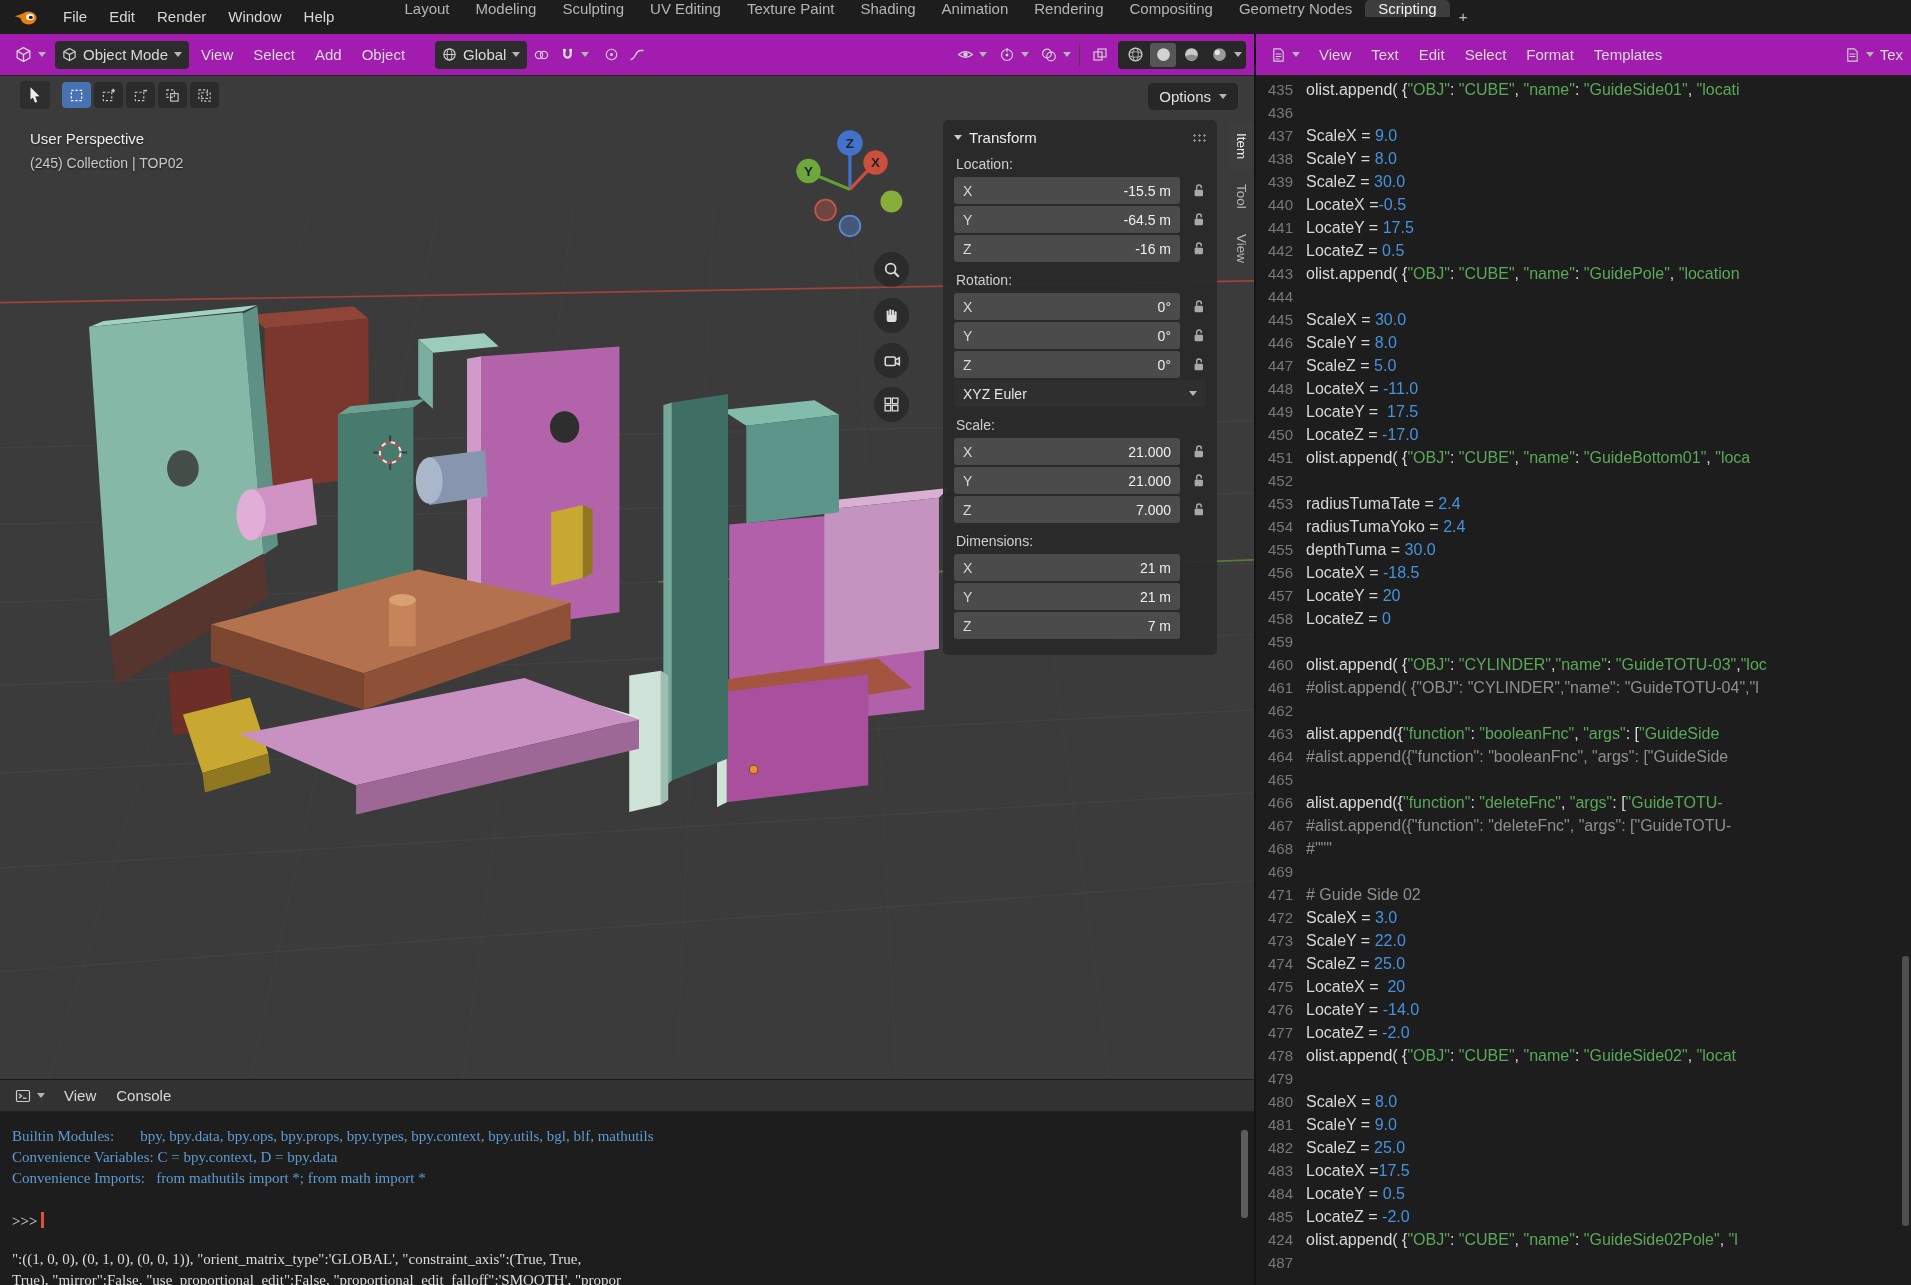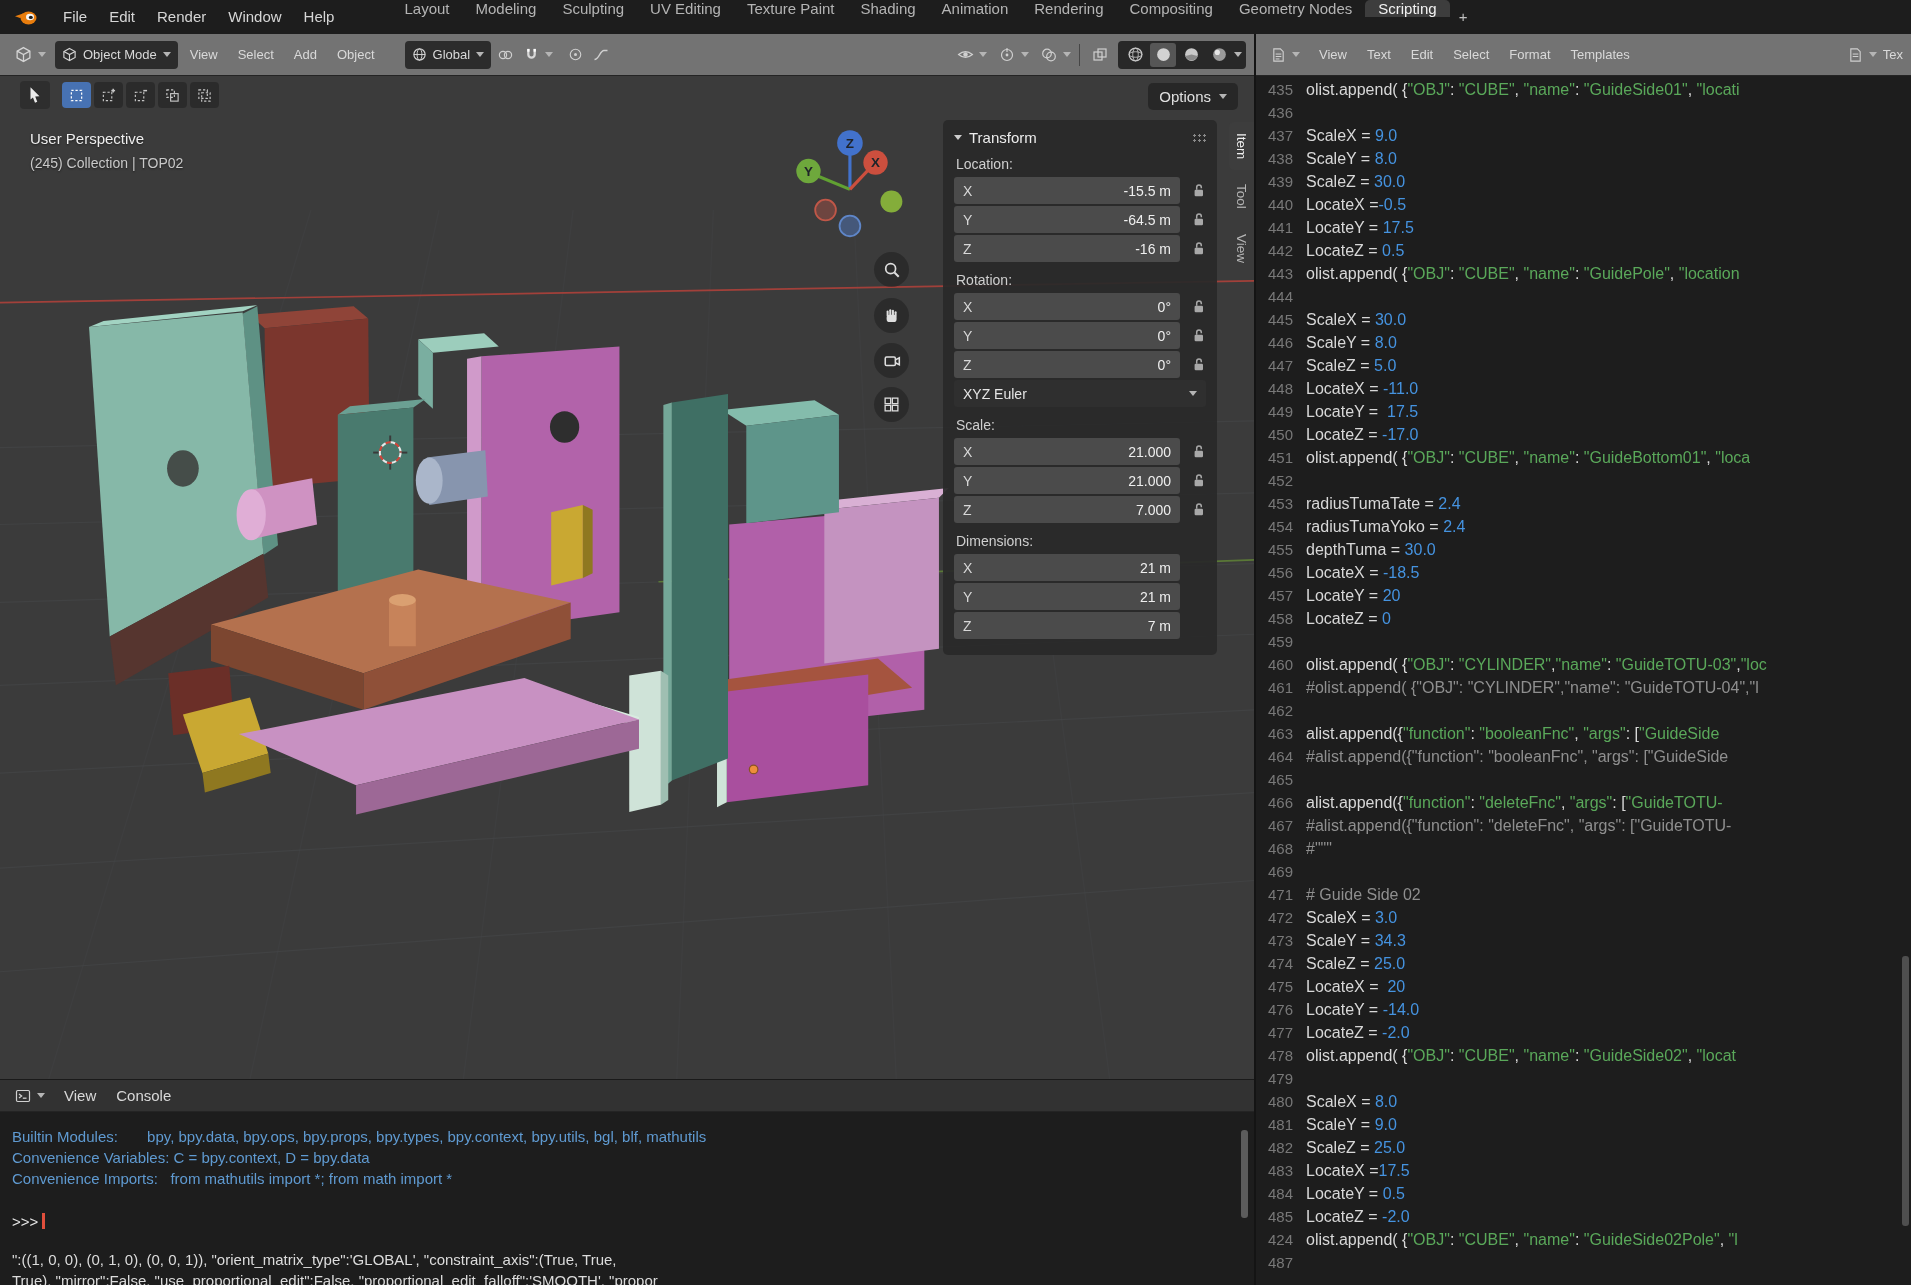--- a/index.html
+++ b/index.html
@@ -15,21 +15,21 @@
 .ws-tab{display:flex;align-items:center;padding:0 13px;color:#b4b4b4;border-radius:5px 5px 0 0;white-space:nowrap}
 .ws-tab.active{background:#3d3d3d;color:#f2f2f2}
 .ws-add{color:#c0c0c0;padding:0 9px;line-height:34px}
 
 
 .content{display:flex;height:1251px;flex:none}
 .left-col{width:1256px;flex:none;display:flex;flex-direction:column;border-right:2px solid #141414}
 .right-col{flex:1;display:flex;flex-direction:column;min-width:0}
 
 
-.ed-header{height:42px;background:#737373;border-bottom:1px solid #242424;display:flex;align-items:center;padding:0 8px;font-size:13px;color:#d9d9d9;gap:2px;flex:none}
+.ed-header{height:42px;background:#a21caf;border-bottom:1px solid #242424;display:flex;align-items:center;padding:0 8px;font-size:15px;color:#d9d9d9;gap:2px;flex:none}
 .hdr-menus{display:flex}
 .hdr-menus .menu-item{line-height:42px;padding:0 10px}
 .hdr-btn{display:flex;align-items:center;gap:6px;padding:0 7px;height:28px;border-radius:4px}
 .hdr-btn.boxed{background:#2c2c2c}
 .icon-btn{display:flex;align-items:center;justify-content:center;width:24px;height:28px}
 .chev{width:0;height:0;border-left:4px solid transparent;border-right:4px solid transparent;border-top:5px solid #b5b5b5;flex:none}
 .spacer{flex:1}
 .hsep{width:1px;height:22px;background:#464646;margin:0 6px}
 .shading-group{display:flex;align-items:center;gap:2px;background:#282828;border-radius:4px;padding:2px 4px;margin-left:4px}
 .shade-btn{width:26px;height:24px;display:flex;align-items:center;justify-content:center;border-radius:3px}
@@ -63,21 +63,21 @@
 
 
 .side-tabs{position:absolute;top:46px;right:0;width:37px;display:flex;flex-direction:column;gap:3px;align-items:flex-end}
 .side-tab{writing-mode:vertical-rl;padding:11px 5px;font-size:13.5px;color:#b5b5b5;border-radius:5px 0 0 5px}
 .side-tab.active{background:#3d3d3d;color:#f0f0f0}
 
 
 .console{height:206px;display:flex;flex-direction:column;flex:none}
 .console-header{height:33px;background:#323232;border-top:1px solid #1a1a1a;display:flex;align-items:center;padding:0 8px;font-size:15px;color:#d9d9d9;gap:2px;flex:none}
 .console-header .menu-item{line-height:33px;padding:0 10px}
-.console-body{flex:1;background:#1d1d1d;font-family:Liberation Sans, sans-serif;font-size:15px;line-height:21px;padding:14px 10px 0 12px;position:relative;overflow:hidden}
+.console-body{flex:1;background:#1d1d1d;font-family:Liberation Serif, serif;font-size:15px;line-height:21px;padding:14px 10px 0 12px;position:relative;overflow:hidden}
 .c-line{white-space:pre;height:21px}
 .c-banner{color:#5f9ad1}
 .c-prompt{color:#e8e8e8;margin-top:22px}
 .c-cursor{display:inline-block;width:3px;height:16px;background:#e14f3c;vertical-align:-2px}
 .c-output{margin-top:17px}
 .c-out{color:#dcdcdc}
 .c-scrollbar{position:absolute;right:6px;top:18px;width:7px;height:88px;background:#5c5c5c;border-radius:3px}
 
 
 .te-body{flex:1;background:#1d1d1d;position:relative;overflow:hidden;font-family:Liberation Sans, sans-serif;font-size:16px;line-height:23px;padding-top:2px}
@@ -693,21 +693,21 @@
             <div class="code-line"><span class="ln">462</span><span class="lc"></span></div>
             <div class="code-line"><span class="ln">463</span><span class="lc">alist.append({<span class="tok-str">"function"</span>: <span class="tok-str">"booleanFnc"</span>, <span class="tok-str">"args"</span>: [<span class="tok-str">"GuideSide</span></span></div>
             <div class="code-line"><span class="ln">464</span><span class="lc"><span class="tok-com">#alist.append({"function": "booleanFnc", "args": ["GuideSide</span></span></div>
             <div class="code-line"><span class="ln">465</span><span class="lc"></span></div>
             <div class="code-line"><span class="ln">466</span><span class="lc">alist.append({<span class="tok-str">"function"</span>: <span class="tok-str">"deleteFnc"</span>, <span class="tok-str">"args"</span>: [<span class="tok-str">"GuideTOTU-</span></span></div>
             <div class="code-line"><span class="ln">467</span><span class="lc"><span class="tok-com">#alist.append({"function": "deleteFnc", "args": ["GuideTOTU-</span></span></div>
             <div class="code-line"><span class="ln">468</span><span class="lc"><span class="tok-com">#"""</span></span></div>
             <div class="code-line"><span class="ln">469</span><span class="lc"></span></div>
             <div class="code-line"><span class="ln">471</span><span class="lc"><span class="tok-com"># Guide Side 02</span></span></div>
             <div class="code-line"><span class="ln">472</span><span class="lc">ScaleX = <span class="tok-num">3.0</span></span></div>
-            <div class="code-line"><span class="ln">473</span><span class="lc">ScaleY = <span class="tok-num">34.3</span></span></div>
+            <div class="code-line"><span class="ln">473</span><span class="lc">ScaleY = <span class="tok-num">22.0</span></span></div>
             <div class="code-line"><span class="ln">474</span><span class="lc">ScaleZ = <span class="tok-num">25.0</span></span></div>
             <div class="code-line"><span class="ln">475</span><span class="lc">LocateX =  <span class="tok-num">20</span></span></div>
             <div class="code-line"><span class="ln">476</span><span class="lc">LocateY = <span class="tok-num">-14.0</span></span></div>
             <div class="code-line"><span class="ln">477</span><span class="lc">LocateZ = <span class="tok-num">-2.0</span></span></div>
             <div class="code-line"><span class="ln">478</span><span class="lc">olist.append( {<span class="tok-str">"OBJ"</span>: <span class="tok-str">"CUBE"</span>, <span class="tok-str">"name"</span>: <span class="tok-str">"GuideSide02"</span>, <span class="tok-str">"locat</span></span></div>
             <div class="code-line"><span class="ln">479</span><span class="lc"></span></div>
             <div class="code-line"><span class="ln">480</span><span class="lc">ScaleX = <span class="tok-num">8.0</span></span></div>
             <div class="code-line"><span class="ln">481</span><span class="lc">ScaleY = <span class="tok-num">9.0</span></span></div>
             <div class="code-line"><span class="ln">482</span><span class="lc">ScaleZ = <span class="tok-num">25.0</span></span></div>
             <div class="code-line"><span class="ln">483</span><span class="lc">LocateX =<span class="tok-num">17.5</span></span></div>

